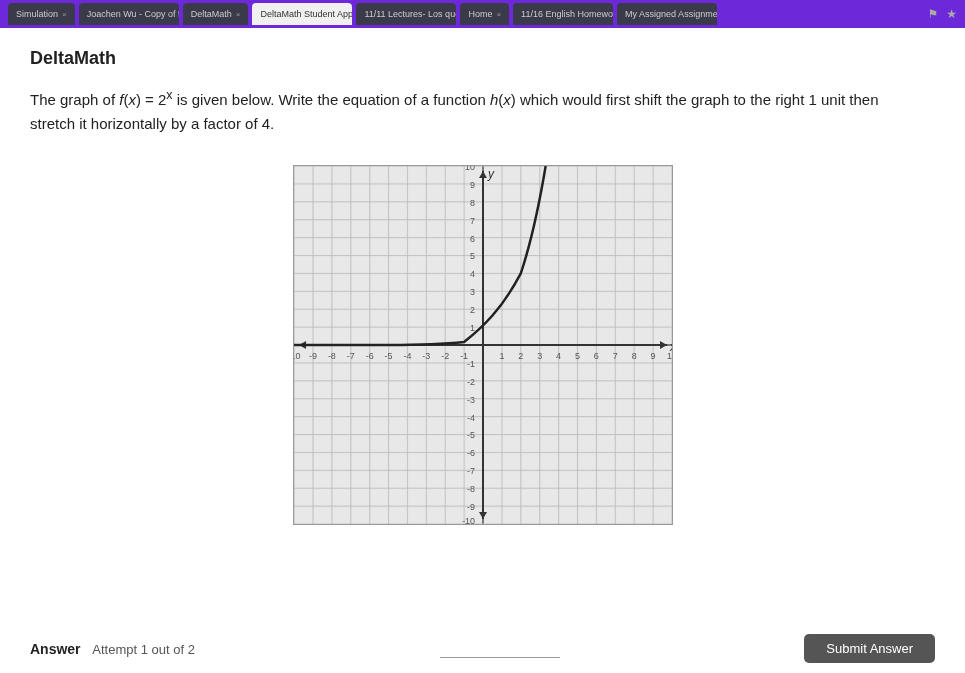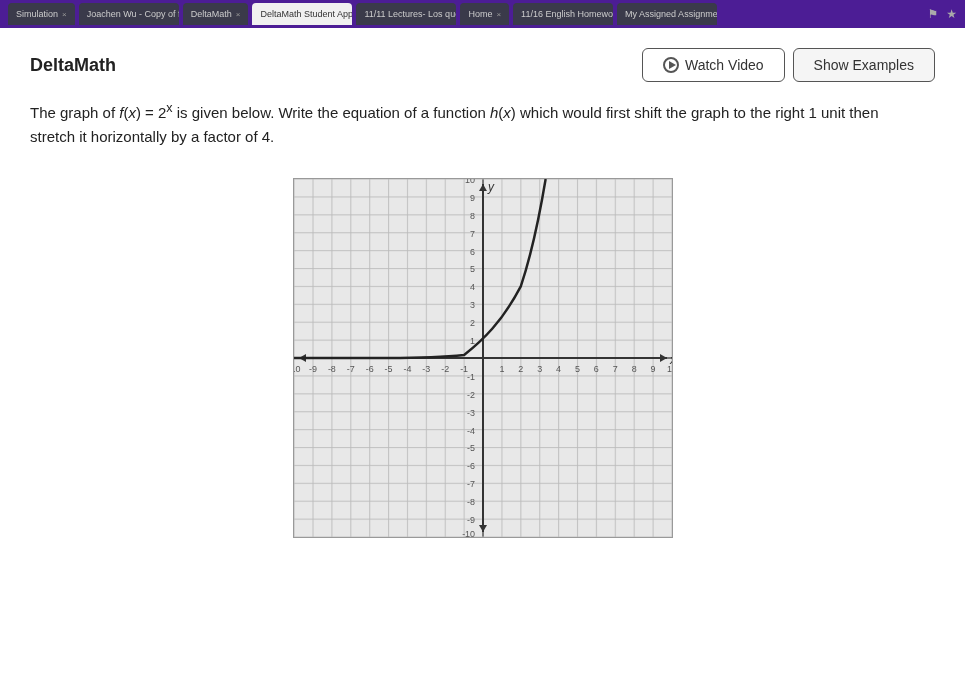--- a/index.html
+++ b/index.html
@@ -7,21 +7,21 @@
       font-family: Arial, sans-serif;
       background: #1a1a2e;
       width: 965px;
       height: 673px;
       overflow: hidden;
       position: relative;
     }
 
     
     .browser-bar {
-      background: #4c1d95;
+      background: #6d28d9;
       height: 28px;
       display: flex;
       align-items: center;
       padding: 0 8px;
       gap: 4px;
       overflow: hidden;
       text-align: right;
     }
     .tab {
       background: #3a3a4a;
@@ -186,29 +186,20 @@
   <div class="browser-icons">
     <span class="browser-icon">⚑</span>
     <span class="browser-icon">★</span>
   </div>
 </div>
 
 <div class="main-content">
 
   <div class="header-row">
     <span class="question-label">DeltaMath</span>
-    <div class="header-buttons">
-      <button class="btn-watch">
-        <span class="play-icon">
-          <span class="play-triangle"></span>
-        </span>
-        <span>Watch Video</span>
-      </button>
-      <button class="btn-show">Show Examples</button>
-    </div>
   </div>
 
   <div class="problem-text">
     The graph of <em>f</em>(<em>x</em>) = 2<sup>x</sup> is given below. Write the equation of a function <em>h</em>(<em>x</em>) which would first shift the graph to the right 1 unit then stretch it horizontally by a factor of 4.
   </div>
 
   <div class="graph-container">
     <svg class="graph" width="380" height="360" viewBox="-190 -180 380 360">
 
       <defs>
@@ -320,14 +311,26 @@
       <text x="-8" y="180" font-size="9" fill="#555" text-anchor="end">-10</text>
 
       <path d="M -190,-0 
                C -190,0 -152,0 -95,0 
                C -57,0 -38,-1 -19,-3 
                C 0,-18 19,-36 38,-72 
                C 50,-108 57,-144 63,-180" fill="none" stroke="#222" stroke-width="2.5"></path>
     </svg>
   </div>
 
+  <div class="answer-row">
+    <div>
+      <span class="answer-label">Answer</span>
+      <span class="attempt-text">
+        &nbsp;&nbsp;<span>Attempt 1 out of 2</span>
+      </span>
+    </div>
+    <div style="flex:1; text-align:center;">
+      <input type="text" style="border-top: none; border-right: none; border-left: none; border-image: initial; border-bottom: 1px solid rgb(153, 153, 153); width: 120px; font-size: 14px; outline: none; text-align: center;">
+    </div>
+    <button class="submit-btn">Submit Answer</button>
+  </div>
 
 </div>
 
 </body></html>

